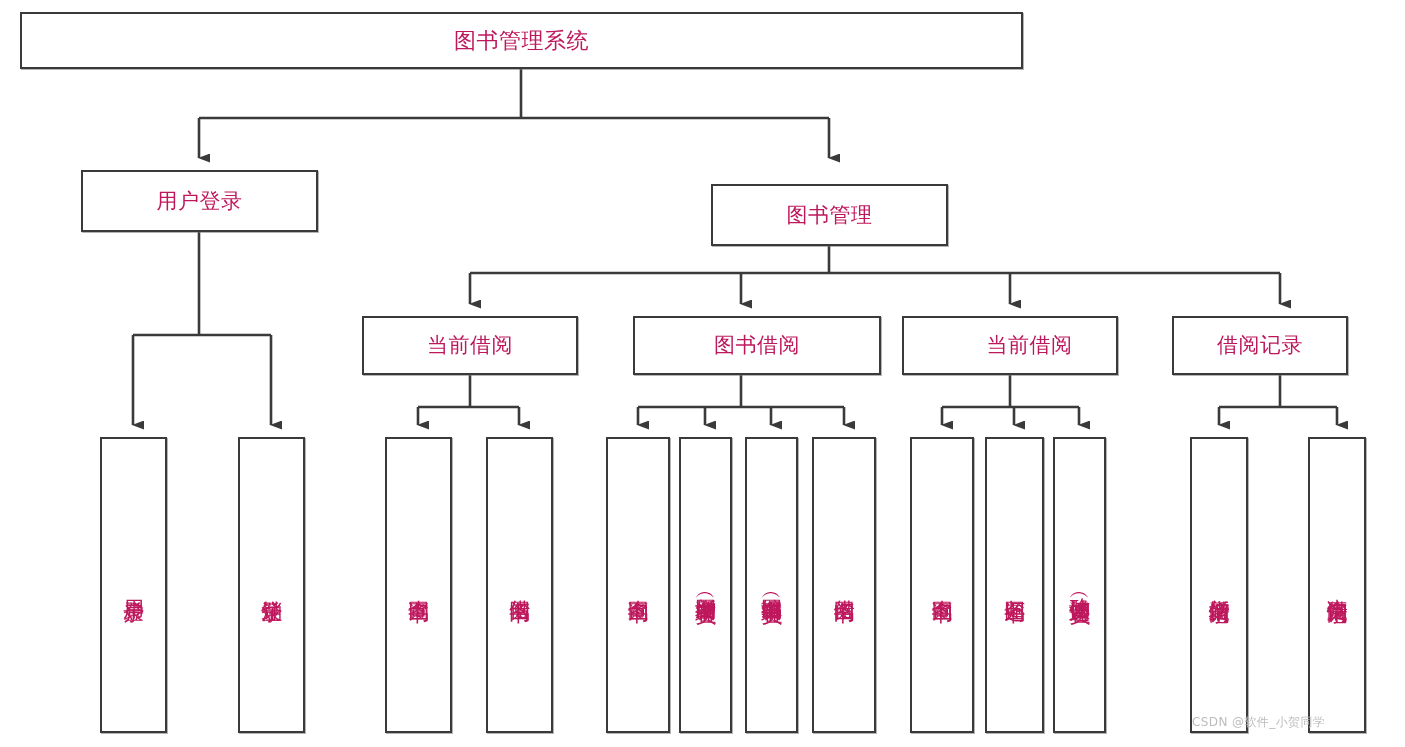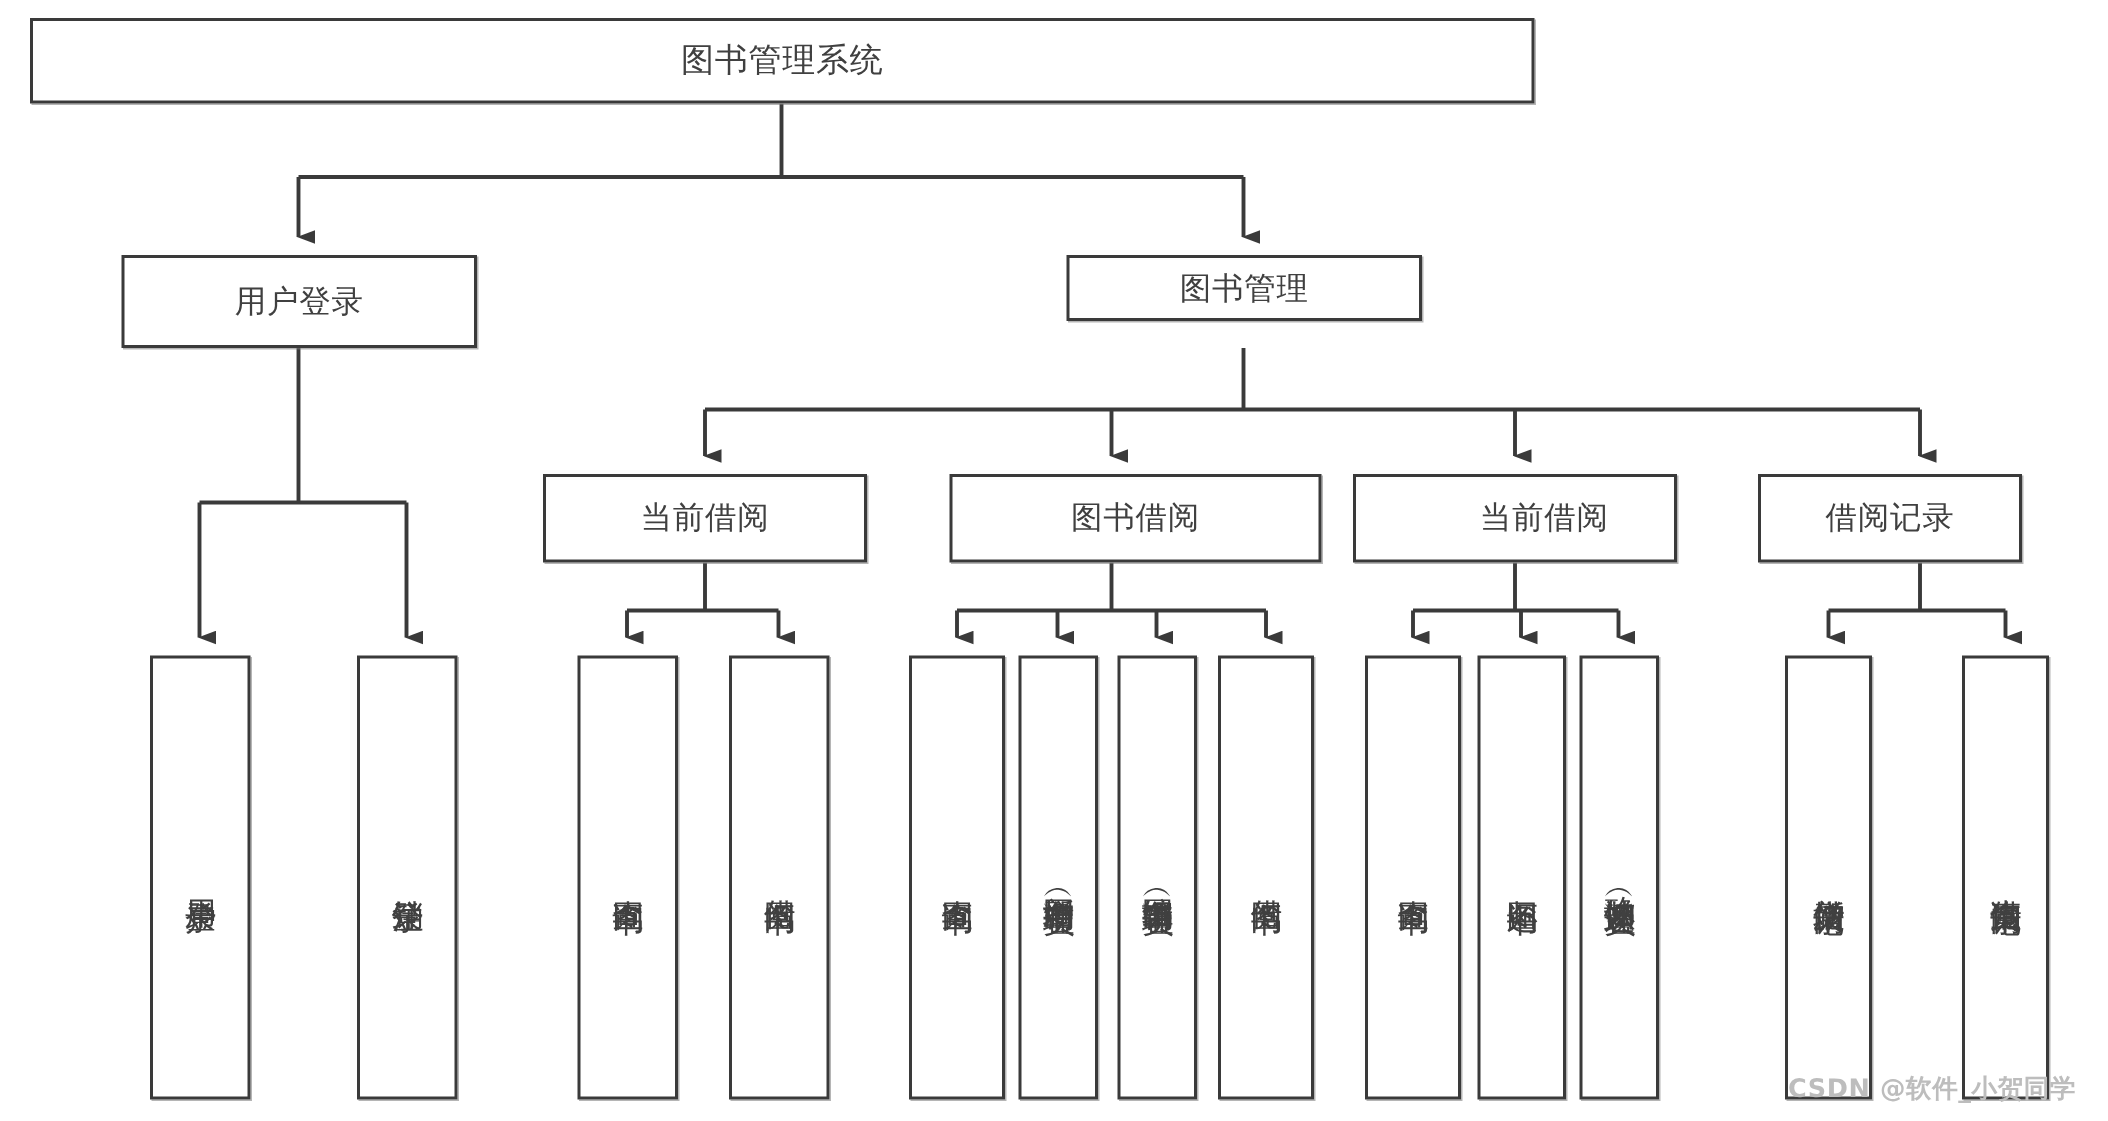--- a/index.html
+++ b/index.html
@@ -29,21 +29,21 @@
     position: absolute;
     box-sizing: border-box;
     background: #ffffff;
     border: 2px solid #3a3a3a;
     display: flex;
     align-items: center;
     justify-content: center;
     box-shadow: 1px 1px 0 rgba(120,120,120,0.55);
   }
   .node .label {
-    color: #404040;
+    color: #be185d;
     font-size: 21px;
     line-height: 1.16;
     letter-spacing: 0.5px;
     text-align: left;
     white-space: nowrap;
   }
   .node.vertical .label {
     writing-mode: vertical-rl;
     text-orientation: upright;
     -webkit-writing-mode: vertical-rl;
@@ -51,26 +51,25 @@
     line-height: 1.08;
     letter-spacing: 1px;
     white-space: normal;
     max-height: 280px;
   }
   .node.root .label { font-size: 22px; }
   .watermark {
     position: absolute;
     left: 1192px;
     top: 714px;
-    font-size: 17px;
+    font-size: 12px;
     color: #bdbdbd;
     letter-spacing: 0.4px;
     white-space: nowrap;
     font-family: "DejaVu Sans", "Liberation Sans", sans-serif;
-    font-weight: bold;
   }
 </style>
 </head>
 <body>
 
 <div id="canvas">
 
   <svg class="connectors" viewBox="0 0 1405 747">
     <defs>
       <marker id="arrow" markerWidth="10" markerHeight="12" refX="4.5" refY="11" orient="auto" markerUnits="userSpaceOnUse">
@@ -121,21 +120,21 @@
     </g>
   </svg>
 
   <div class="node root" style="left:20px; top:12px; width:1003px; height:57px;">
     <span class="label">图书管理系统</span>
   </div>
 
   <div class="node" style="left:81px; top:170px; width:237px; height:62px;">
     <span class="label">用户登录</span>
   </div>
-  <div class="node" style="left:711px; top:170px; width:237px; height:44px;">
+  <div class="node" style="left:711px; top:184px; width:237px; height:62px;">
     <span class="label">图书管理</span>
   </div>
 
   <div class="node" style="left:362px; top:316px; width:216px; height:59px;">
     <span class="label">当前借阅</span>
   </div>
   <div class="node" style="left:633px; top:316px; width:248px; height:59px;">
     <span class="label">图书借阅</span>
   </div>
   <div class="node" style="left:902px; top:316px; width:216px; height:59px;padding-left:39px;">

